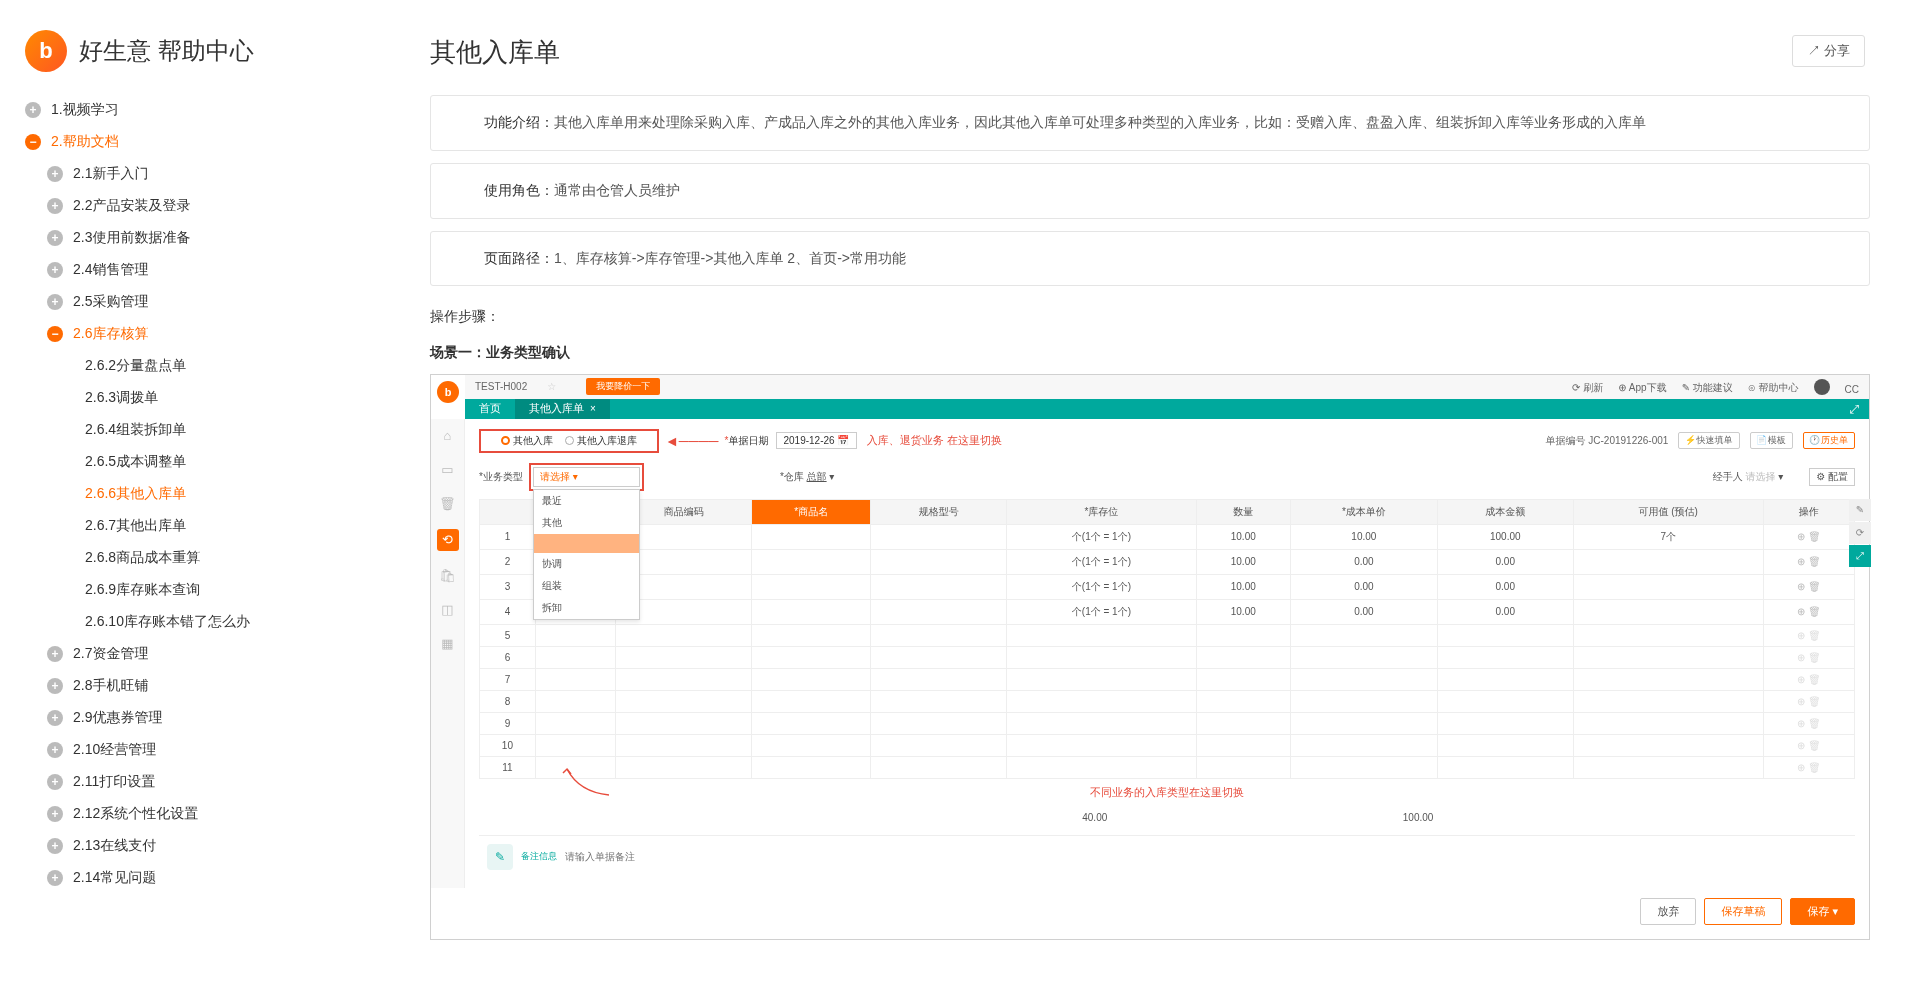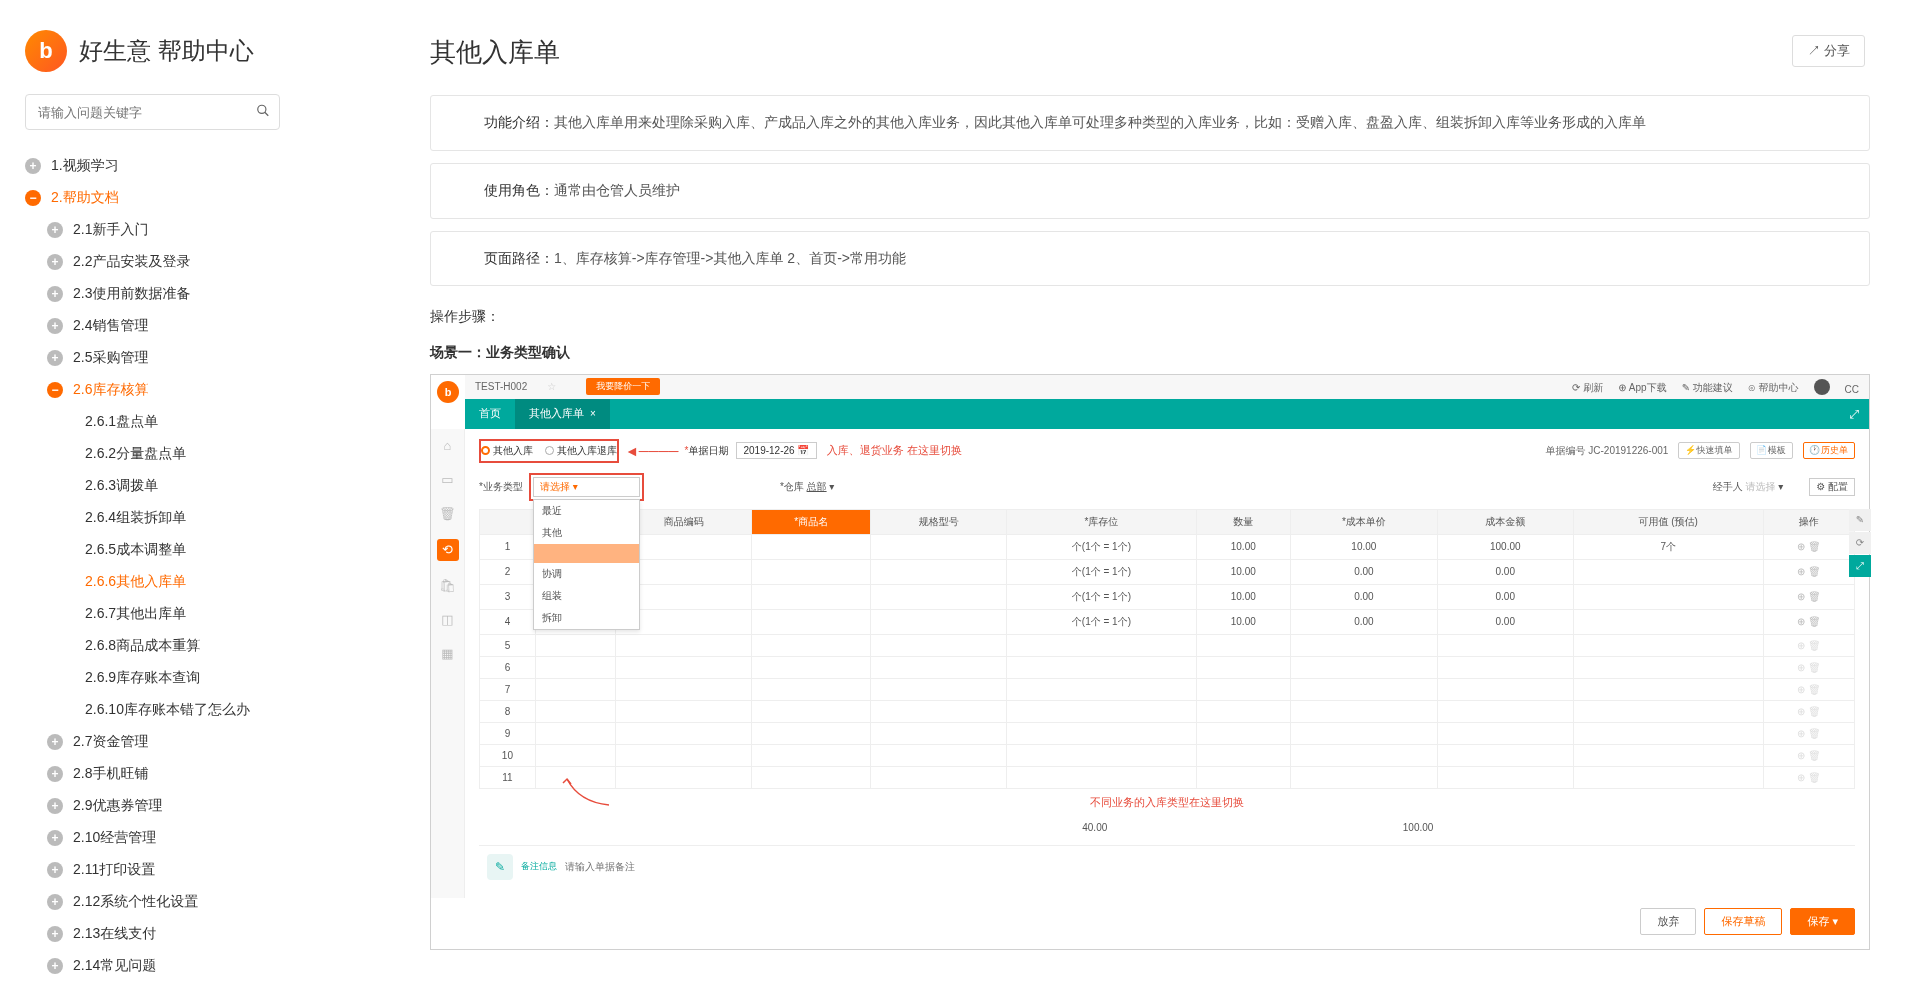--- a/index.html
+++ b/index.html
@@ -24,31 +24,31 @@
 .share-btn { position: absolute; right: 55px; top: 35px; border: 1px solid #ddd; padding: 6px 14px; font-size: 13px; color: #555; background: #fff; cursor: pointer; border-radius: 3px; }
 .info-box { border: 1px solid #e5e5e5; padding: 15px 20px; margin-bottom: 12px; font-size: 14px; line-height: 1.7; color: #555; border-radius: 3px; }
 .info-box .lbl { color: #333; margin-left: 33px; }
 .section-title { font-size: 14px; color: #333; margin: 18px 0 12px; line-height: 1.8; }
 .scene-title { font-weight: bold; color: #333; margin: 14px 0 10px; }
 .body-text { font-size: 14px; color: #333; line-height: 1.9; margin-bottom: 8px; }
 .screenshot { border: 1px solid #d0d0d0; margin: 12px 0 25px; background: #fff; font-size: 11px; }
 .ss-topbar { background: #f7f7f7; height: 24px; display: flex; align-items: center; padding: 0 10px; color: #666; font-size: 10px; }
 .ss-topbar .right { margin-left: auto; display: flex; gap: 15px; align-items: flex-end; }
 .ss-avatar { width: 16px; height: 16px; border-radius: 50%; background: #555; }
-.ss-header { background: #00a99d; color: #fff; height: 30px; display: flex; align-items: center; }
+.ss-header { background: #00a99d; color: #fff; height: 20px; display: flex; align-items: center; }
 .ss-header .tab { padding: 0 14px; height: 100%; display: flex; align-items: center; font-size: 11px; }
 .ss-header .tab.active { background: #008b80; }
 .ss-header .tab .x { margin-left: 6px; font-size: 10px; }
 .ss-body { display: flex; }
 .ss-leftbar { width: 34px; background: #f8f8f8; border-right: 1px solid #eee; display: flex; flex-direction: column; align-items: center; padding-top: 8px; gap: 16px; }
 .ss-leftbar .ic { width: 18px; height: 18px; color: #bbb; display:flex; align-items:center; justify-content:center; font-size:13px; }
 .ss-leftbar .ic.active { background: #ff6a00; color: #fff; border-radius: 3px; padding: 2px; width: 22px; height: 22px; }
 .ss-content { flex: 1; padding: 10px 14px; position: relative; }
 .ss-row1 { display: flex; align-items: center; margin-bottom: 10px; flex-wrap: wrap; }
-.ss-radio-box { border: 2px solid #e74c3c; padding: 3px 0; display: flex; gap: 12px; font-size: 10px; align-items:center; }
+.ss-radio-box { border: 2px solid #e74c3c; padding: 3px 20px; display: flex; gap: 12px; font-size: 10px; align-items:center; }
 .ss-radio-box .r { display: flex; align-items: center; gap: 3px; }
 .ss-radio-box .dot-o { width:9px; height:9px; border-radius:50%; border:2px solid #ff6a00; }
 .ss-radio-box .dot-g { width:9px; height:9px; border-radius:50%; border:1px solid #aaa; }
 .ss-arrow-r { color: #e74c3c; margin: 0 6px; font-size: 14px; }
 .ss-date { border:1px solid #ccc; padding:2px 6px; font-size:10px; margin-left: 8px; }
 .ss-red-note { color: #e74c3c; font-size: 11px; margin-left: 10px; }
 .ss-row1 .spacer { flex: 1; }
 .ss-right-meta { font-size: 10px; color: #666; display:flex; gap:10px; align-items:center; }
 .ss-pill { border:1px solid #ccc; padding:1px 6px; border-radius:2px; font-size:9px; }
 .ss-pill.o { color:#ff6a00; border-color:#ff6a00; }
@@ -82,29 +82,20 @@
 </style>
 </head>
 <body>
 
 <div class="container">
   <aside class="sidebar">
     <div class="logo-row">
       <div class="logo-icon">b</div>
       <div class="logo-text">好生意 帮助中心</div>
     </div>
-    <div class="search-box">
-      <input type="text" placeholder="请输入问题关键字" style="">
-      <span class="search-icon">
-        <svg width="14" height="14" viewBox="0 0 24 24" fill="none" stroke="currentColor" stroke-width="2">
-            <circle cx="10" cy="10" r="7"></circle>
-            <line x1="21" y1="21" x2="15" y2="15"></line>
-          </svg>
-      </span>
-    </div>
     <nav id="nav">
         <div class="nav-item lv1">
           <span class="nav-plus">+</span>
           <span>1.视频学习</span>
         </div>
         <div class="nav-item lv1 active">
           <span class="nav-minus">−</span>
           <span>2.帮助文档</span>
         </div>
         <div class="nav-item lv2">
@@ -123,23 +114,20 @@
           <span class="nav-plus">+</span>
           <span>2.4销售管理</span>
         </div>
         <div class="nav-item lv2">
           <span class="nav-plus">+</span>
           <span>2.5采购管理</span>
         </div>
         <div class="nav-item lv2 active">
           <span class="nav-minus">−</span>
           <span>2.6库存核算</span>
-        </div>
-        <div class="nav-item lv3">
-          <span>2.6.1盘点单</span>
         </div>
         <div class="nav-item lv3">
           <span>2.6.2分量盘点单</span>
         </div>
         <div class="nav-item lv3">
           <span>2.6.3调拨单</span>
         </div>
         <div class="nav-item lv3">
           <span>2.6.4组装拆卸单</span>
         </div>

